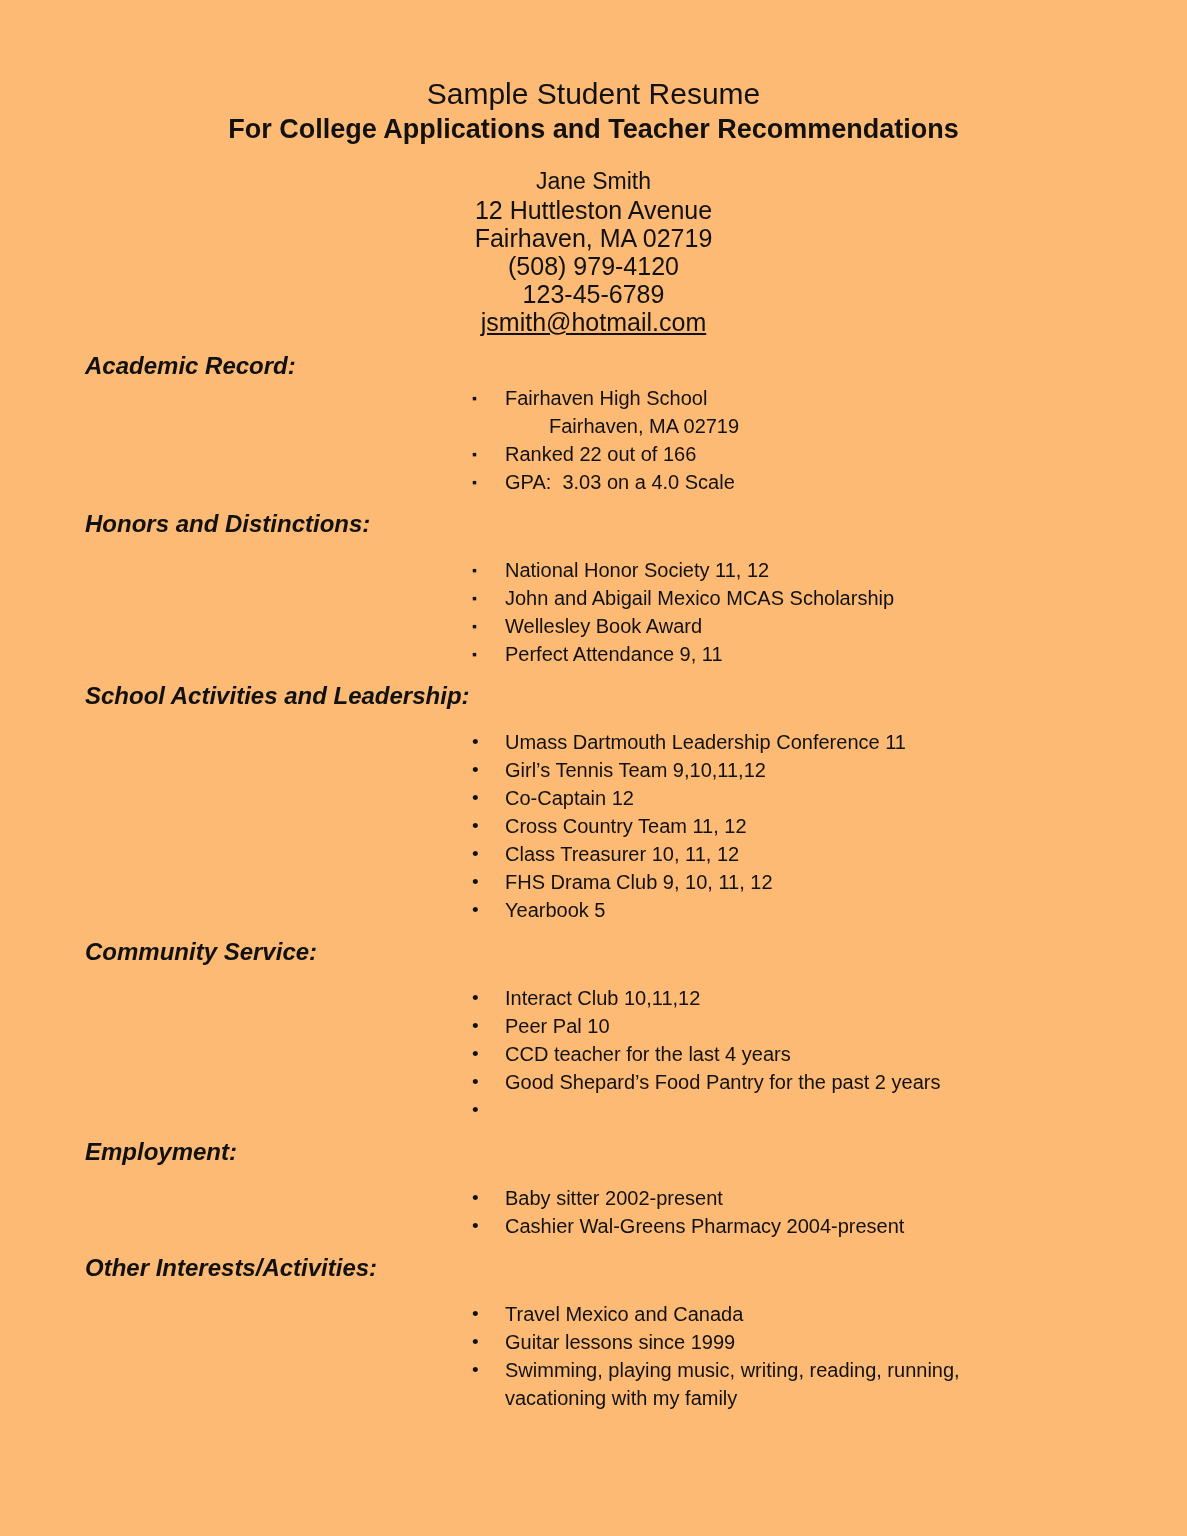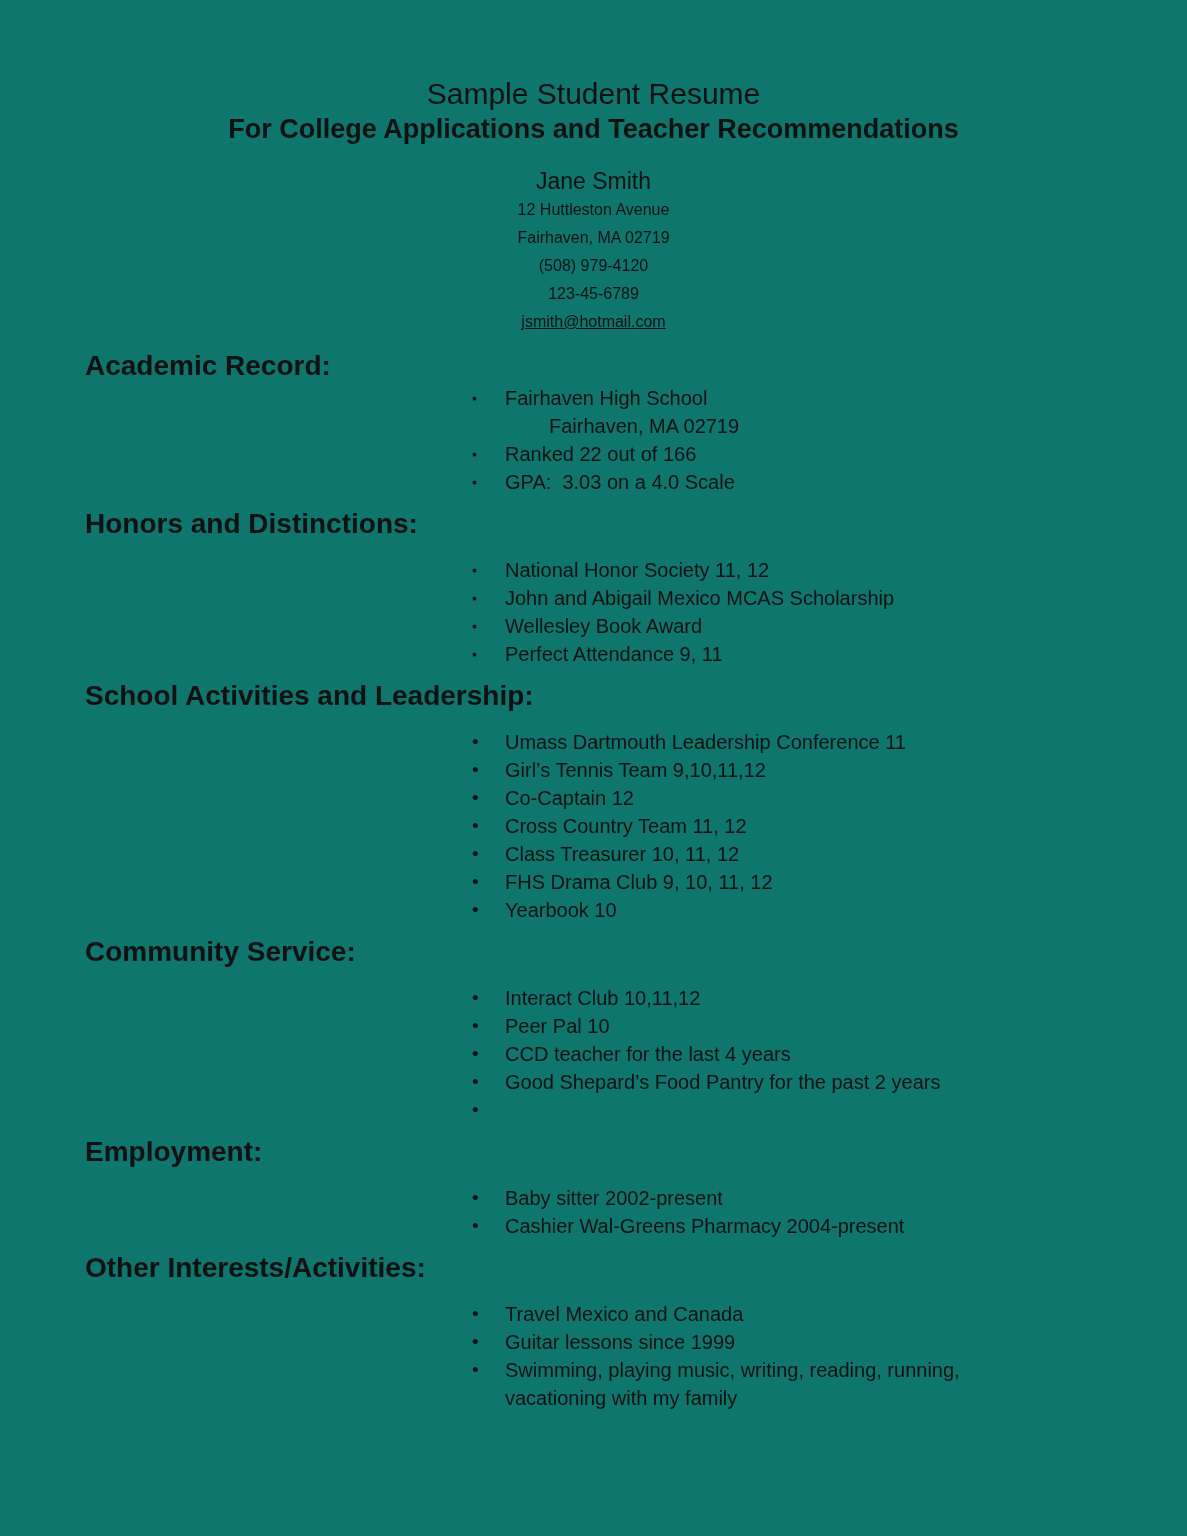--- a/index.html
+++ b/index.html
@@ -11,21 +11,21 @@
     width: 1187px;
     min-height: 1536px;
     font-family: "Liberation Sans", "DejaVu Sans", sans-serif;
     color: #111111;
   }
   .page {
     width: 1187px;
     min-height: 1536px;
     box-sizing: border-box;
     padding: 76px 85px 52px 85px;
-    background: #0f766e;
+    background: #fdba74;
   }
   
   .doc-header { text-align: center; }
   .doc-title {
     font-size: 30px;
     line-height: 36px;
     font-weight: 400;
     margin: 0;
   }
   .doc-subtitle {
@@ -37,35 +37,36 @@
   .contact-block {
     margin-top: 20px;
     text-align: center;
   }
   .contact-name {
     font-size: 23px;
     line-height: 30px;
     margin-top: 20px;
   }
   .contact-line {
-    font-size: 16px;
+    font-size: 25px;
     line-height: 28px;
   }
   .email-link {
     text-decoration: underline;
   }
   
   .sections { margin-top: 16px; }
   .resume-section { margin-top: 14px; }
   .resume-section:first-child { margin-top: 0; }
   .section-heading {
-    font-size: 28px;
+    font-size: 24px;
     line-height: 28px;
     font-weight: 700;
     margin: 12px 0 18px 0;
+    font-style: italic;
   }
   .resume-section:first-child .section-heading { margin-bottom: 4px; }
   .bullet-list { margin-left: 387px; }
   .list-item {
     display: flex;
     align-items: flex-start;
   }
   .bullet {
     flex: 0 0 33px;
     width: 33px;
@@ -164,21 +165,21 @@
           <div class="list-item">
             <span class="bullet round">•</span>
             <div class="item-text"><span>Class Treasurer 10, 11, 12</span></div>
           </div>
           <div class="list-item">
             <span class="bullet round">•</span>
             <div class="item-text"><span>FHS Drama Club 9, 10, 11, 12</span></div>
           </div>
           <div class="list-item">
             <span class="bullet round">•</span>
-            <div class="item-text"><span>Yearbook 10</span></div>
+            <div class="item-text"><span>Yearbook 5</span></div>
           </div>
         </div>
       </section>
       <section class="resume-section">
         <h2 class="section-heading">Community Service:</h2>
         <div class="bullet-list">
           <div class="list-item">
             <span class="bullet round">•</span>
             <div class="item-text"><span>Interact Club 10,11,12</span></div>
           </div>

